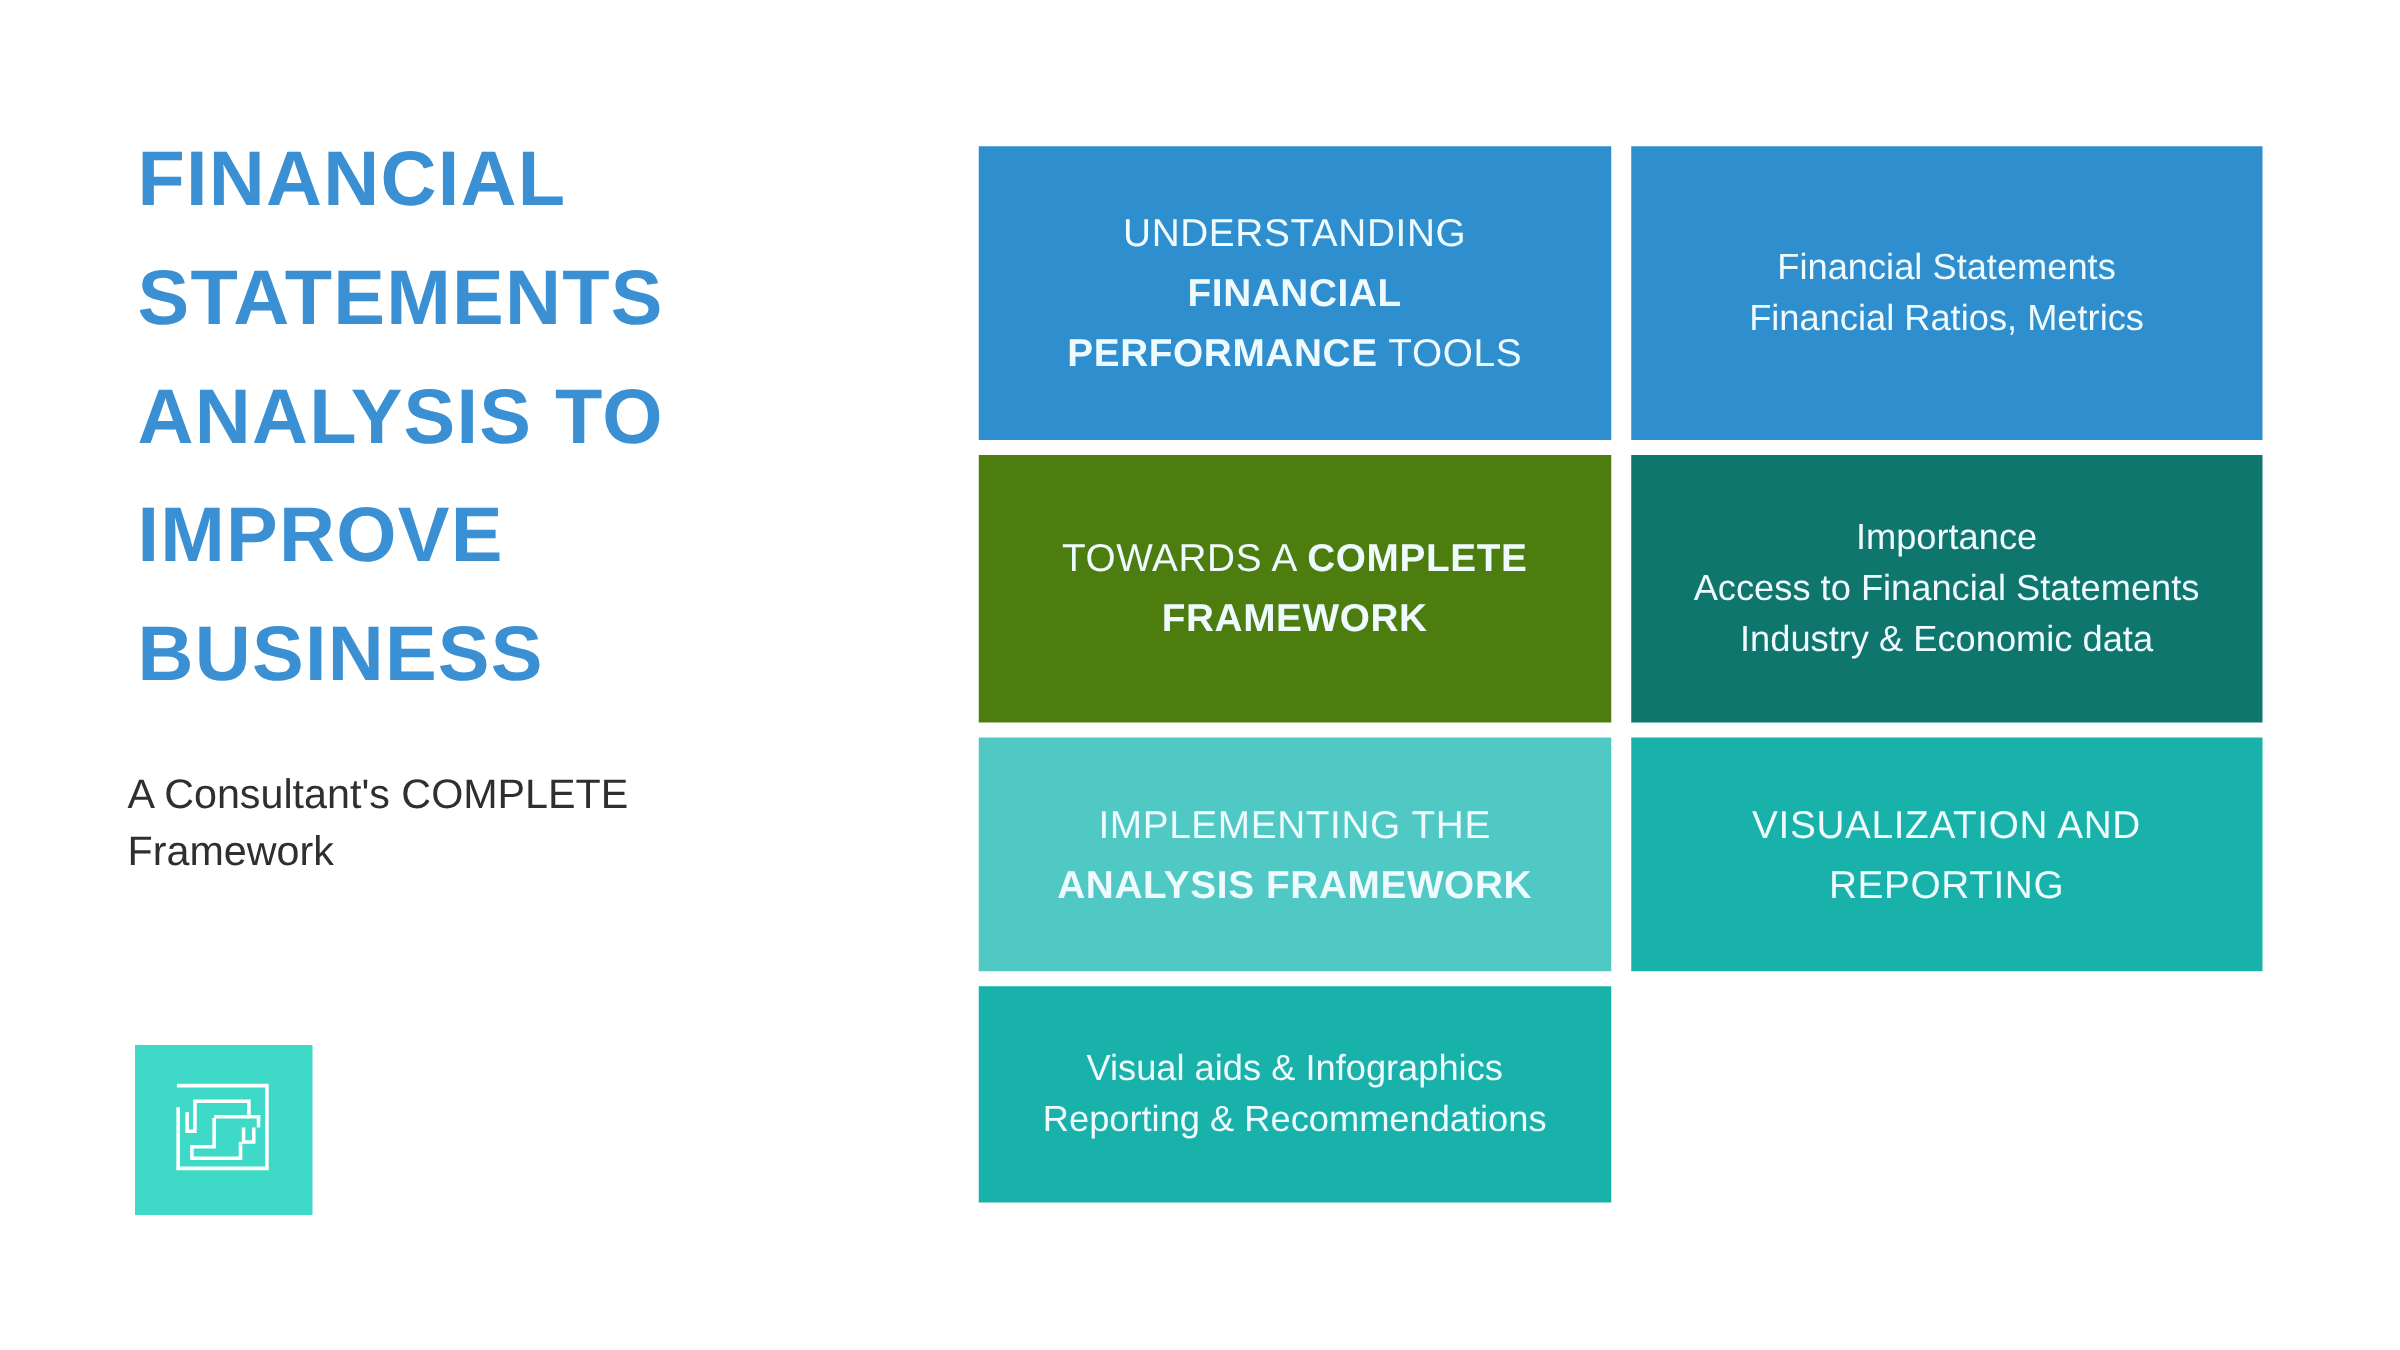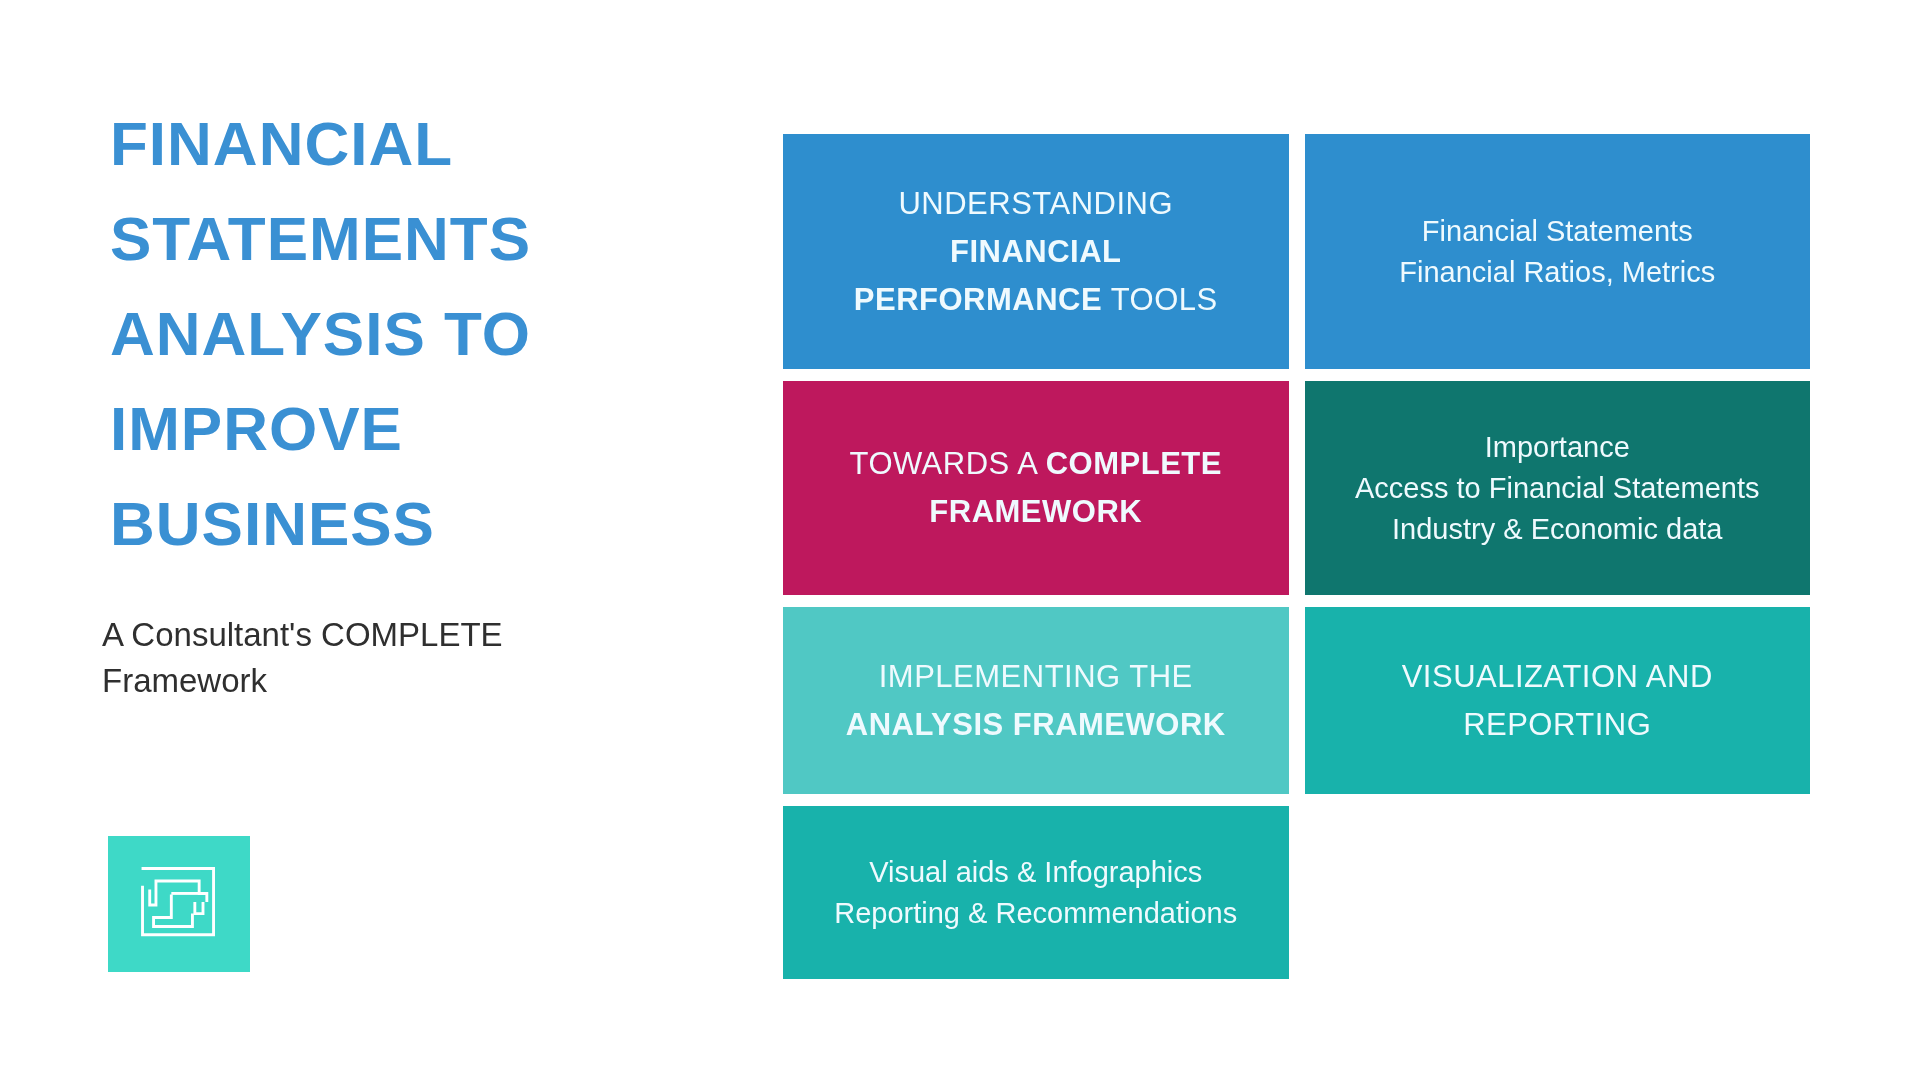--- a/index.html
+++ b/index.html
@@ -9,21 +9,21 @@
   
   .title { position:absolute; left:110px; top:96px; width:640px;
            font-size:62px; font-weight:700; line-height:95px; letter-spacing:1px;
            color:#3A90D3; }
   .subtitle { position:absolute; left:102px; top:612px; width:520px;
               font-size:33px; font-weight:400; line-height:46px; color:#2F2F2F; }
   .logo { position:absolute; left:108px; top:836px; width:142px; height:136px;
           background:#3ED9C7; display:flex; align-items:center; justify-content:center; }
 
   
-  .grid { position:absolute; left:783px; top:134px; width:1027px; height:845px;
+  .grid { position:absolute; left:783px; top:117px; width:1027px; height:845px;
           display:grid; grid-template-columns:1fr 1fr; column-gap:16px; row-gap:12px; }
   .cell { display:flex; flex-direction:column; align-items:center; justify-content:center;
           text-align:center; color:#EFFAFE; padding:0 28px; box-sizing:border-box; }
   .cell.topic  { font-size:31px; line-height:48px; letter-spacing:0.5px; font-weight:400; }
   .cell.topic b { font-weight:700; }
   .cell.detail { font-size:29px; line-height:41px; font-weight:400;align-items:center; }
 </style>
 </head>
 <body>
 
@@ -59,21 +59,21 @@
     <div class="cell topic row0" style="background: rgb(46, 142, 206); color: rgb(239, 250, 254);">
       <div><span>UNDERSTANDING</span></div>
       <div><b>FINANCIAL</b></div>
       <div><b>PERFORMANCE</b><span> TOOLS</span></div>
     </div>
     <div class="cell detail row0" style="background: rgb(46, 142, 206); color: rgb(239, 250, 254);">
       <div>Financial Statements</div>
       <div>Financial Ratios, Metrics</div>
     </div>
 
-    <div class="cell topic row1" style="background: #be185d; color: rgb(239, 250, 254);">
+    <div class="cell topic row1" style="background: #4d7c0f; color: rgb(239, 250, 254);">
       <div><span>TOWARDS A </span><b>COMPLETE</b></div>
       <div><b>FRAMEWORK</b></div>
     </div>
     <div class="cell detail row1" style="background: #0f766e; color: rgb(239, 250, 254);">
       <div>Importance</div>
       <div>Access to Financial Statements</div>
       <div>Industry &amp; Economic data</div>
     </div>
 
     <div class="cell topic row2" style="background: rgb(80, 200, 196); color: rgb(239, 250, 254);">

